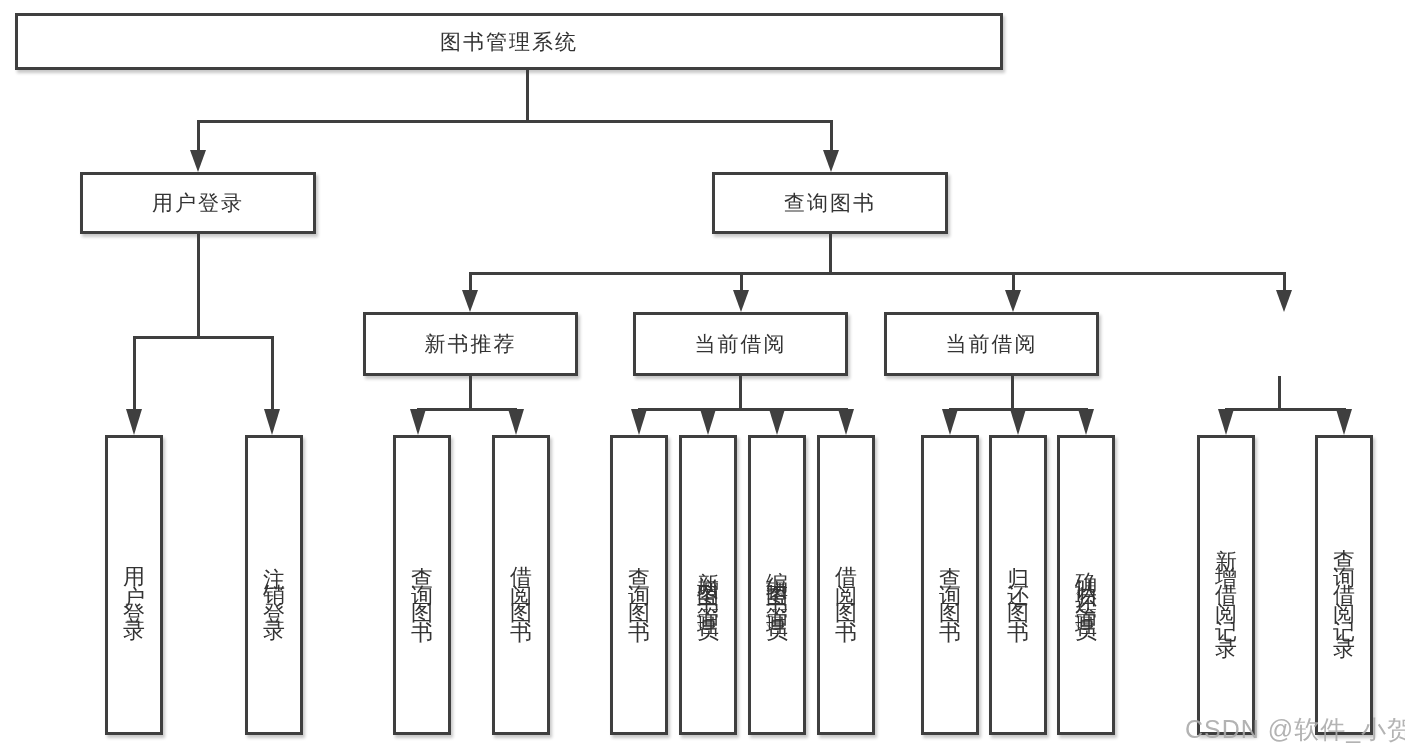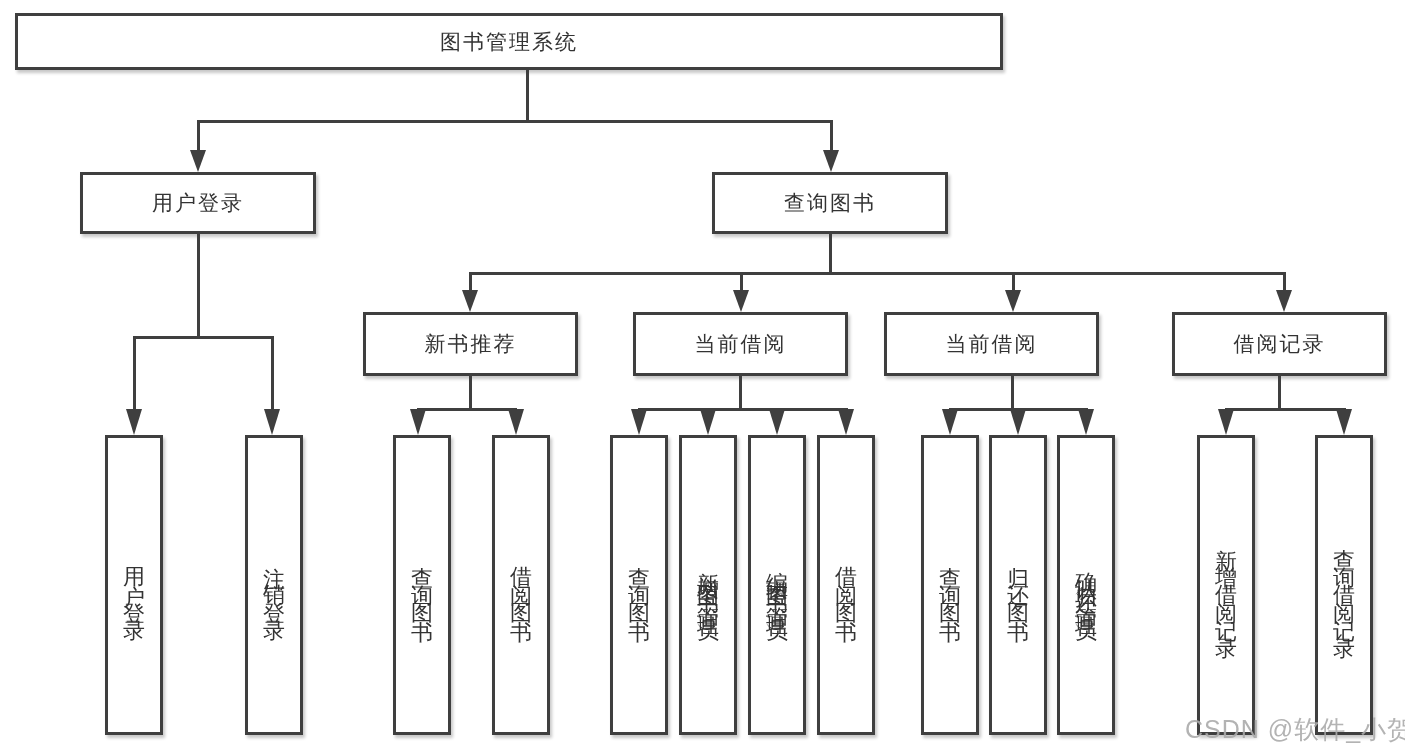--- a/index.html
+++ b/index.html
@@ -88,21 +88,20 @@
   <div class="v" style="left:740px;top:272px;height:20px"></div>
   <div class="arrow" style="left:733px;top:290px"></div>
   <div class="v" style="left:1012px;top:272px;height:20px"></div>
   <div class="arrow" style="left:1005px;top:290px"></div>
   <div class="v" style="left:1283px;top:272px;height:20px"></div>
   <div class="arrow" style="left:1276px;top:290px"></div>
 
   <div class="box hbox l3" style="left:363px">新书推荐</div>
   <div class="box hbox l3" style="left:633px">当前借阅</div>
   <div class="box hbox l3" style="left:884px">当前借阅</div>
-  <div class="box hbox l3" style="left:1172px">借阅记录</div>
 
   <div class="v" style="left:469px;top:376px;height:35px"></div>
   <div class="h" style="left:417px;top:408px;width:100px"></div>
   <div class="arrow ah26" style="left:410px;top:409px"></div>
   <div class="arrow ah26" style="left:508px;top:409px"></div>
 
   <div class="v" style="left:739px;top:376px;height:35px"></div>
   <div class="h" style="left:638px;top:408px;width:210px"></div>
   <div class="arrow ah26" style="left:631px;top:409px"></div>
   <div class="arrow ah26" style="left:700px;top:409px"></div>

